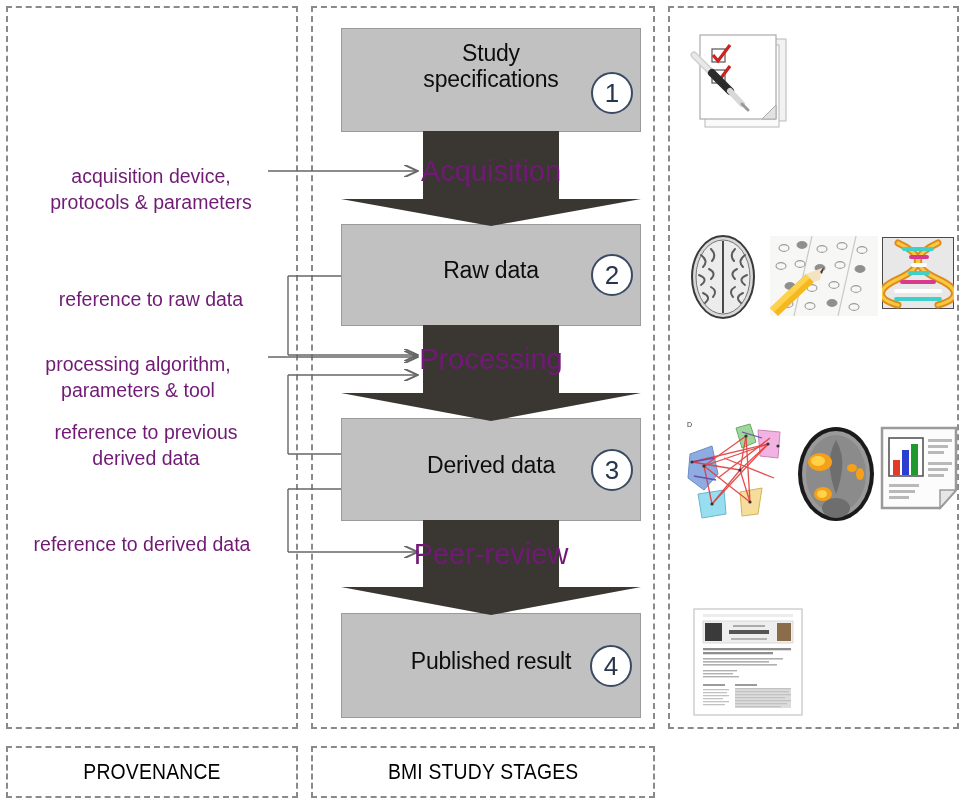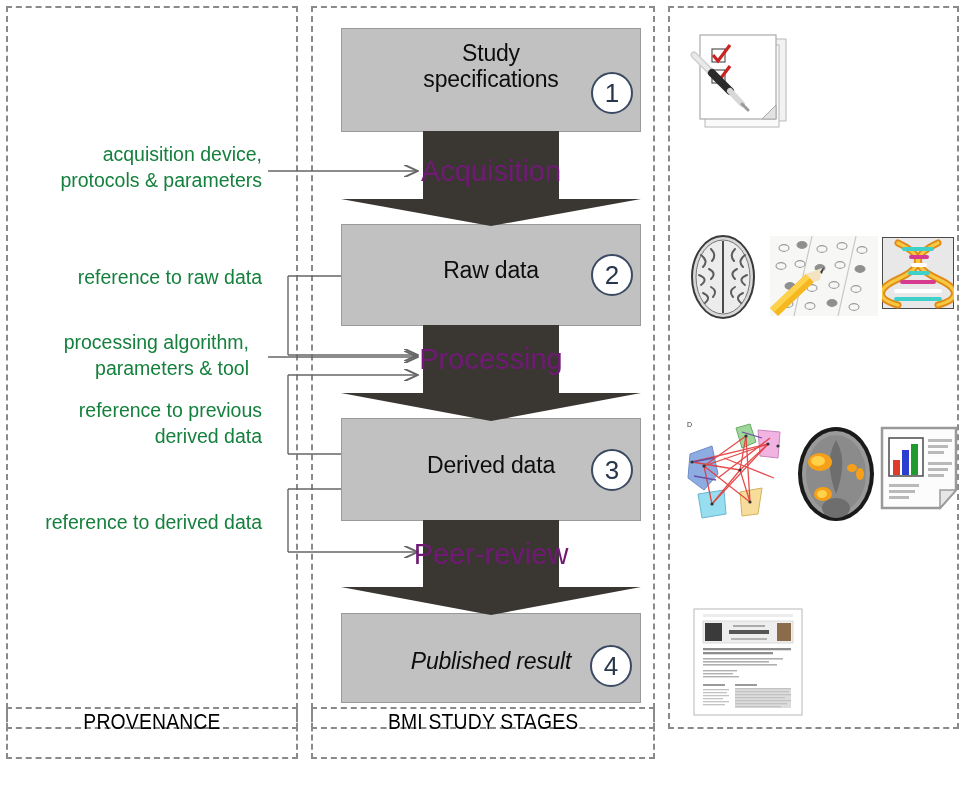--- a/index.html
+++ b/index.html
@@ -21,24 +21,25 @@
     position: absolute;
     border: 2px dashed #8a8a8a;
     background: transparent;
   }
   #panel-provenance { left: 6px;   top: 6px;  width: 292px; height: 723px; }
   #panel-stages     { left: 311px; top: 6px;  width: 344px; height: 723px; }
   #panel-examples   { left: 668px; top: 6px;  width: 291px; height: 723px; }
 
   .legend-panel {
     position: absolute;
-    top: 707px;
+    top: 746px;
     height: 52px;
     border: 2px dashed #8a8a8a;
     display: flex;
+    align-items: center;
     justify-content: center;
   }
   #legend-provenance { left: 6px;   width: 292px; }
   #legend-stages     { left: 311px; width: 344px; }
   #legend-examples   { left: 668px; width: 291px; }
   .legend-label {
     font-size: 22px;
     letter-spacing: 0.2px;
     color: #000000;
     font-family: "Liberation Sans", sans-serif;
@@ -92,23 +93,24 @@
     color: #701a75;
     font-size: 29px;
     z-index: 5;
     pointer-events: none;
   }
 
   
   .prov-text {
     position: absolute;
     font-size: 19.5px;
-    color: #15803d;
+    color: #701a75;
     line-height: 1.32;
-    text-align: right;
+    text-align: center;
+    margin-top: 22px;
   }
 
   
   #connectors {
     position: absolute;
     left: 0; top: 0;
     width: 965px; height: 799px;
     z-index: 2;
     pointer-events: none;
   }
@@ -206,21 +208,21 @@
   </div>
   <div class="badge" id="badge-3" style="left:591px; top:449px;">3</div>
 
   <div class="arrow" id="arrow-peer-review" style="top:520px; height:95px;">
     <svg viewBox="0 0 300 95" preserveAspectRatio="none">
       <path d="M82,0 L218,0 L218,67 L300,67 L150,95 L0,67 L82,67 Z" fill="#3a3632"></path>
     </svg>
   </div>
   <div class="arrow-label" style="left:341px; top:538px; width:300px;">Peer-review</div>
 
-  <div class="stage-box" id="box-published" style="top:613px; height:90px;font-style:italic;">
+  <div class="stage-box" id="box-published" style="top:613px; height:105px;">
     <div class="stage-label" style="top:35px;">Published result</div>
   </div>
   <div class="badge" id="badge-4" style="left:590px; top:645px;">4</div>
 
   <div class="art" style="left:690px; top:25px; width:120px; height:105px;">
     <svg viewBox="0 0 120 105" width="120" height="105">
       <rect x="22" y="14" width="74" height="82" fill="#f2f2f2" stroke="#b8b8b8" stroke-width="1"></rect>
       <rect x="15" y="20" width="74" height="82" fill="#fafafa" stroke="#b8b8b8" stroke-width="1"></rect>
       <rect x="10" y="10" width="76" height="84" fill="#ffffff" stroke="#aaaaaa" stroke-width="1.2"></rect>
       <rect x="22" y="24" width="13" height="13" fill="#ffffff" stroke="#555555" stroke-width="1.2"></rect>

